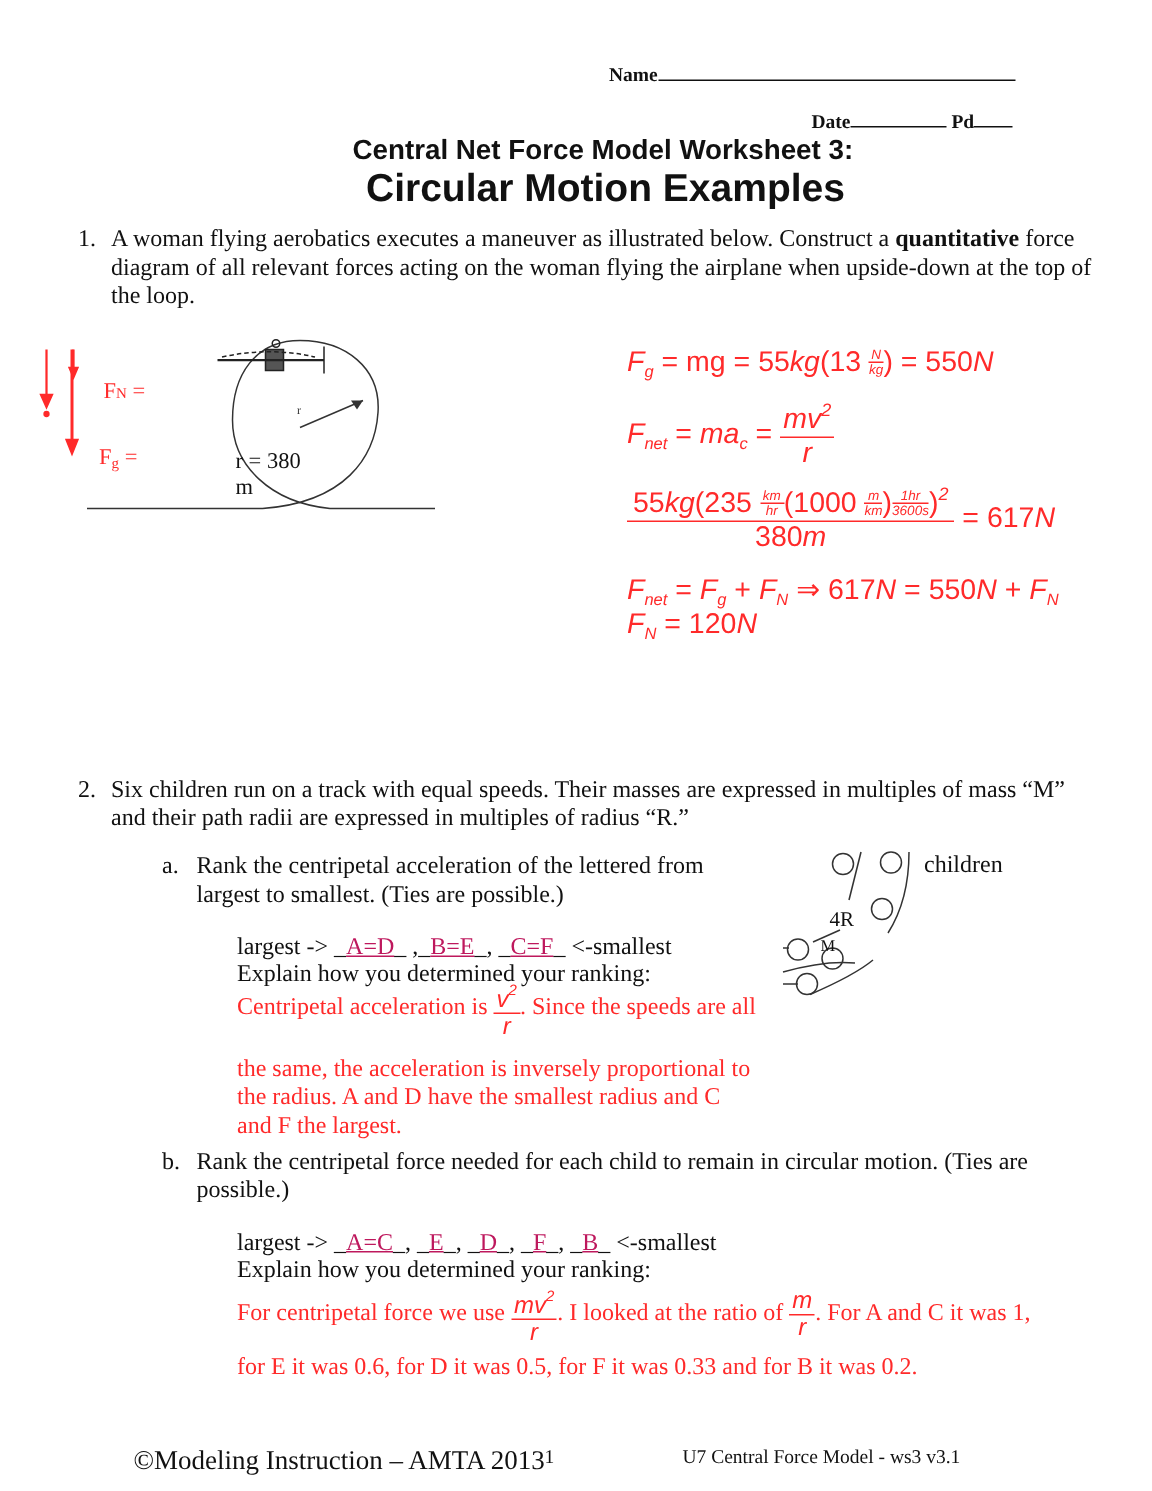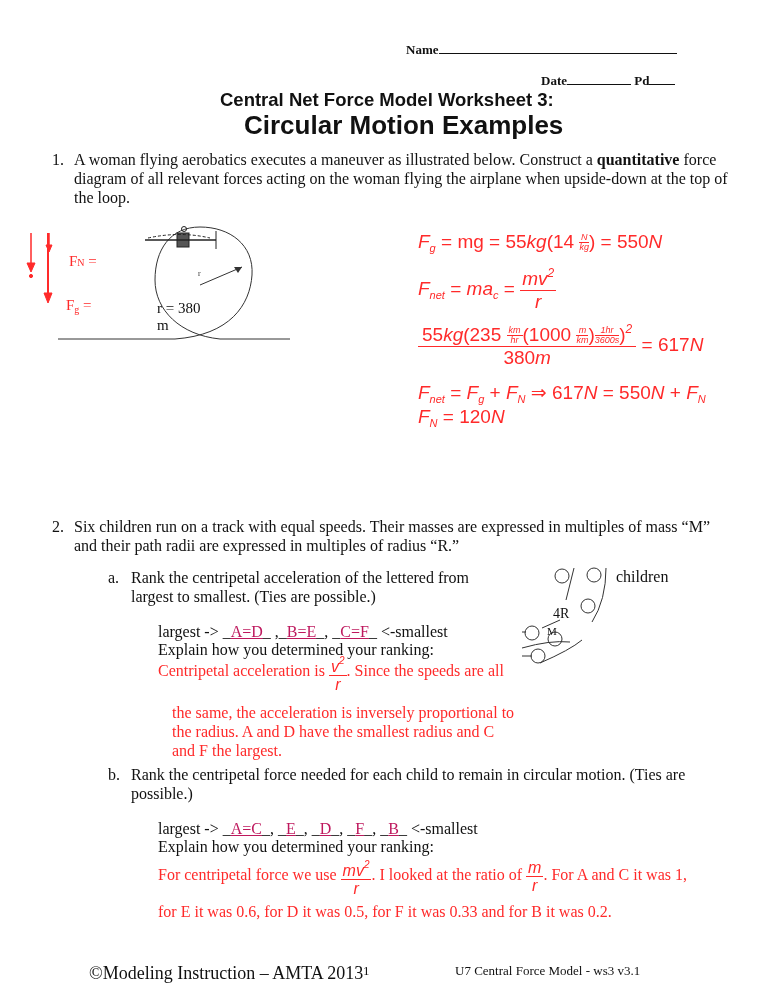--- a/index.html
+++ b/index.html
@@ -29,21 +29,21 @@
 <body>
 
 <div class="abs hdr serif" style="left:406px; top:42px;">
   <span>Name</span><span class="blank" style="width:238px;"></span>
 </div>
 <div class="abs hdr serif" style="left:541px; top:73px;">
   <span>Date</span><span class="blank" style="width:64px;"></span>
   <span>Pd</span><span class="blank" style="width:26px;"></span>
 </div>
 
-<div class="abs title1" style="left:220px; top:89px;">Central Net Force Model Worksheet 3:</div>
+<div class="abs title1" style="left:235px; top:89px;">Central Net Force Model Worksheet 3:</div>
 <div class="abs title2" style="left:244px; top:110px;">Circular Motion Examples</div>
 
 <div class="abs body" style="left:52px; top:150px; width:680px;">
   <span class="abs" style="left:0; top:0;">1.</span>
   <div style="margin-left:22px;">
     <span>A woman flying aerobatics executes a maneuver as illustrated below. Construct a </span><b>quantitative</b><span> force diagram of all relevant forces acting on the woman flying the airplane when upside-down at the top of the loop.</span>
   </div>
 </div>
 
 <svg class="abs" style="left:20px; top:225px;" width="270" height="130" viewBox="0 0 270 130">
@@ -79,21 +79,21 @@
 <div class="abs serif red" style="left:66px; top:297px; font-size:15px;">
   <span>F</span><span style="font-size:10px; vertical-align:-3px;">g</span><span> =</span>
 </div>
 <div class="abs serif" style="left:198px; top:269px; font-size:8px; color:#333;">r</div>
 <div class="abs serif" style="left:157px; top:300px; font-size:15px; line-height:17px;">
   <div>r = 380</div>
   <div>m</div>
 </div>
 
 <div class="abs math" style="left:418px; top:231px;">
-  <span>F</span><span class="sub">g</span><span class="up"> = mg = </span><span class="up">55</span><span>kg</span><span class="up">(14 </span><span class="sfrac"><span class="num">N</span><span>kg</span></span><span class="up">) = 550</span><span>N</span>
+  <span>F</span><span class="sub">g</span><span class="up"> = mg = </span><span class="up">55</span><span>kg</span><span class="up">(13 </span><span class="sfrac"><span class="num">N</span><span>kg</span></span><span class="up">) = 550</span><span>N</span>
 </div>
 
 <div class="abs math" style="left:418px; top:266px;">
   <span>F</span><span class="sub">net</span><span class="up"> = </span><span>ma</span><span class="sub">c</span><span class="up"> = </span><span class="frac"><span class="num"><span>mv</span><span class="sup">2</span></span><span>r</span></span>
 </div>
 
 <div class="abs math" style="left:418px; top:322px;">
   <span class="frac"><span class="num" style="padding:0 4px;"><span class="up">55</span><span>kg</span><span class="up">(235 </span><span class="sfrac"><span class="num">km</span><span>hr</span></span><span class="up">(1000 </span><span class="sfrac"><span class="num">m</span><span>km</span></span><span class="up">)</span><span class="sfrac"><span class="num">1hr</span><span>3600s</span></span><span class="up">)</span><span class="sup">2</span></span><span><span class="up">380</span><span>m</span></span></span><span class="up"> = 617</span><span>N</span>
 </div>
 
@@ -137,21 +137,21 @@
 </div>
 
 <div class="abs body" style="left:158px; top:622px;">
   <span>largest -&gt; </span>_<span class="ans">A=D</span>_ ,_<span class="ans">B=E</span>_, _<span class="ans">C=F</span>_<span> &lt;-smallest</span>
 </div>
 <div class="abs body" style="left:158px; top:640px;">Explain how you determined your ranking:</div>
 
 <div class="abs body red" style="left:158px; top:620px; white-space:nowrap;margin-top:32px;">
   <span>Centripetal acceleration is </span><span class="frac sans" style="font-style:italic; font-size:16px; line-height:17px;text-align:center;"><span class="num"><span>v</span><span class="sup" style="font-size:10px;">2</span></span><span>r</span></span><span>.  Since the speeds are all</span>
 </div>
-<div class="abs body red" style="left:172px; top:703px; width:345px;">the same, the acceleration is inversely proportional to the radius.  A and D have the smallest radius and C and F the largest.</div>
+<div class="abs body red" style="left:158px; top:703px; width:345px;">the same, the acceleration is inversely proportional to the radius.  A and D have the smallest radius and C and F the largest.</div>
 
 <div class="abs body" style="left:108px; top:765px; width:640px;">
   <span class="abs" style="left:0; top:0;">b.</span>
   <div style="margin-left:23px;">Rank the centripetal force needed for each child to remain in circular motion. (Ties are possible.)</div>
 </div>
 
 <div class="abs body" style="left:158px; top:819px;">
   <span>largest -&gt; </span>_<span class="ans">A=C</span>_, _<span class="ans">E</span>_, _<span class="ans">D</span>_, _<span class="ans">F</span>_, _<span class="ans">B</span>_<span> &lt;-smallest</span>
 </div>
 <div class="abs body" style="left:158px; top:837px;">Explain how you determined your ranking:</div>

